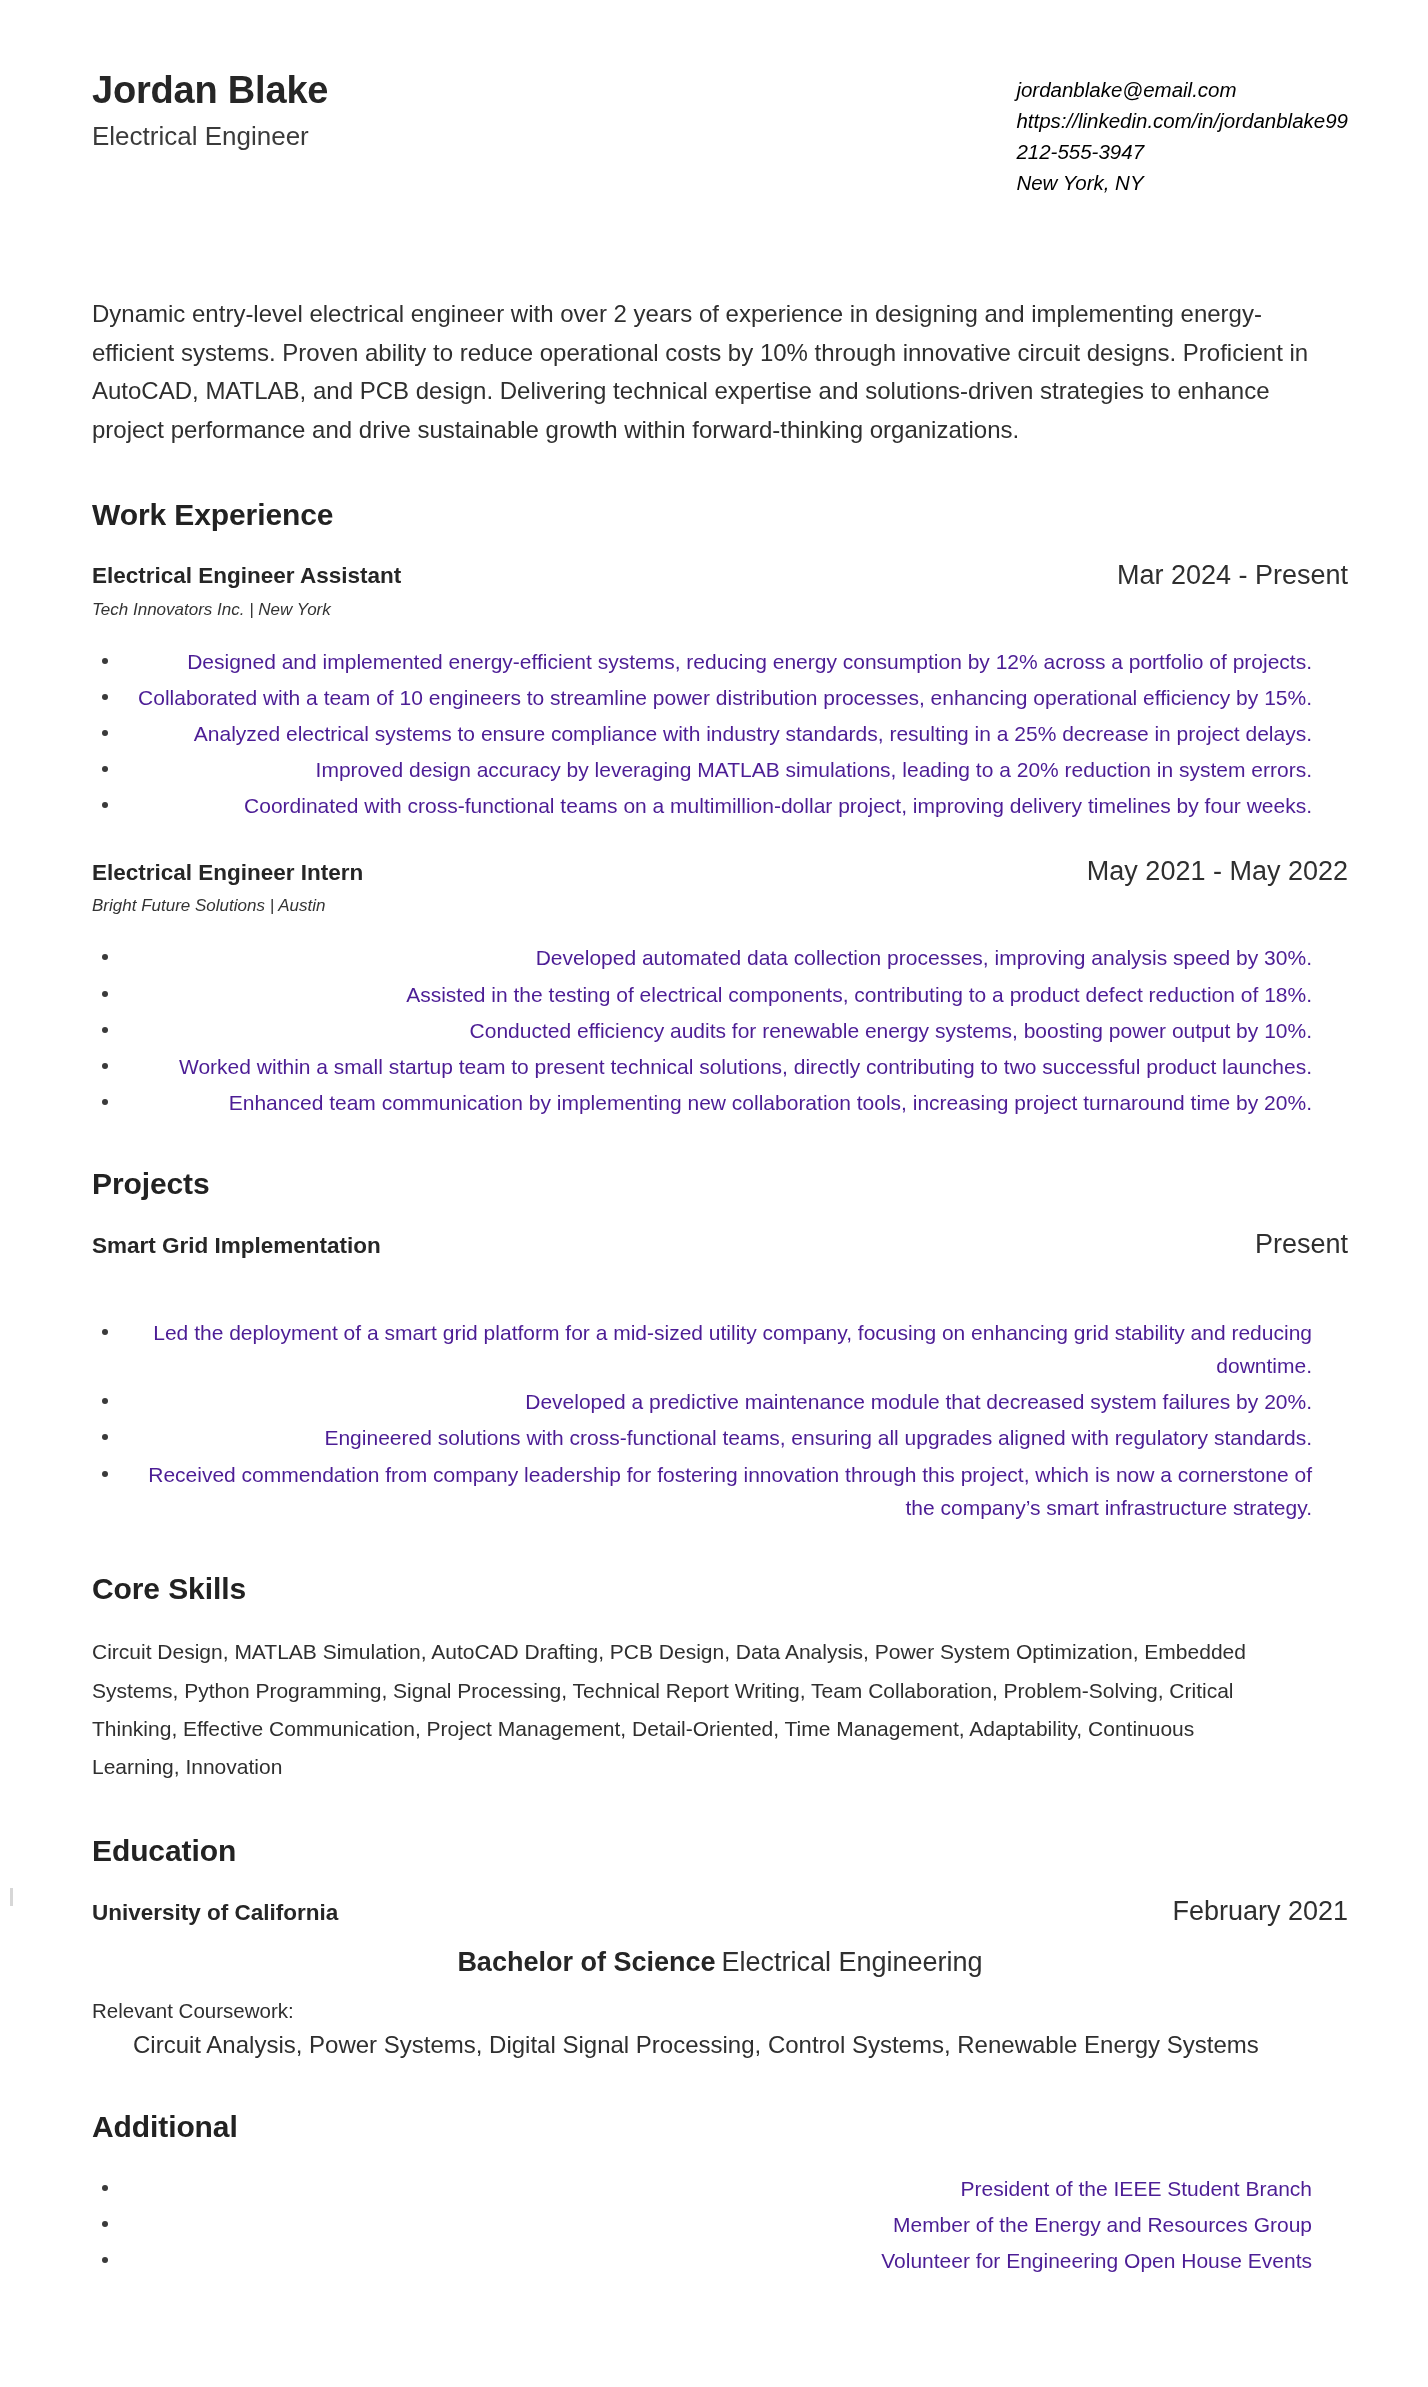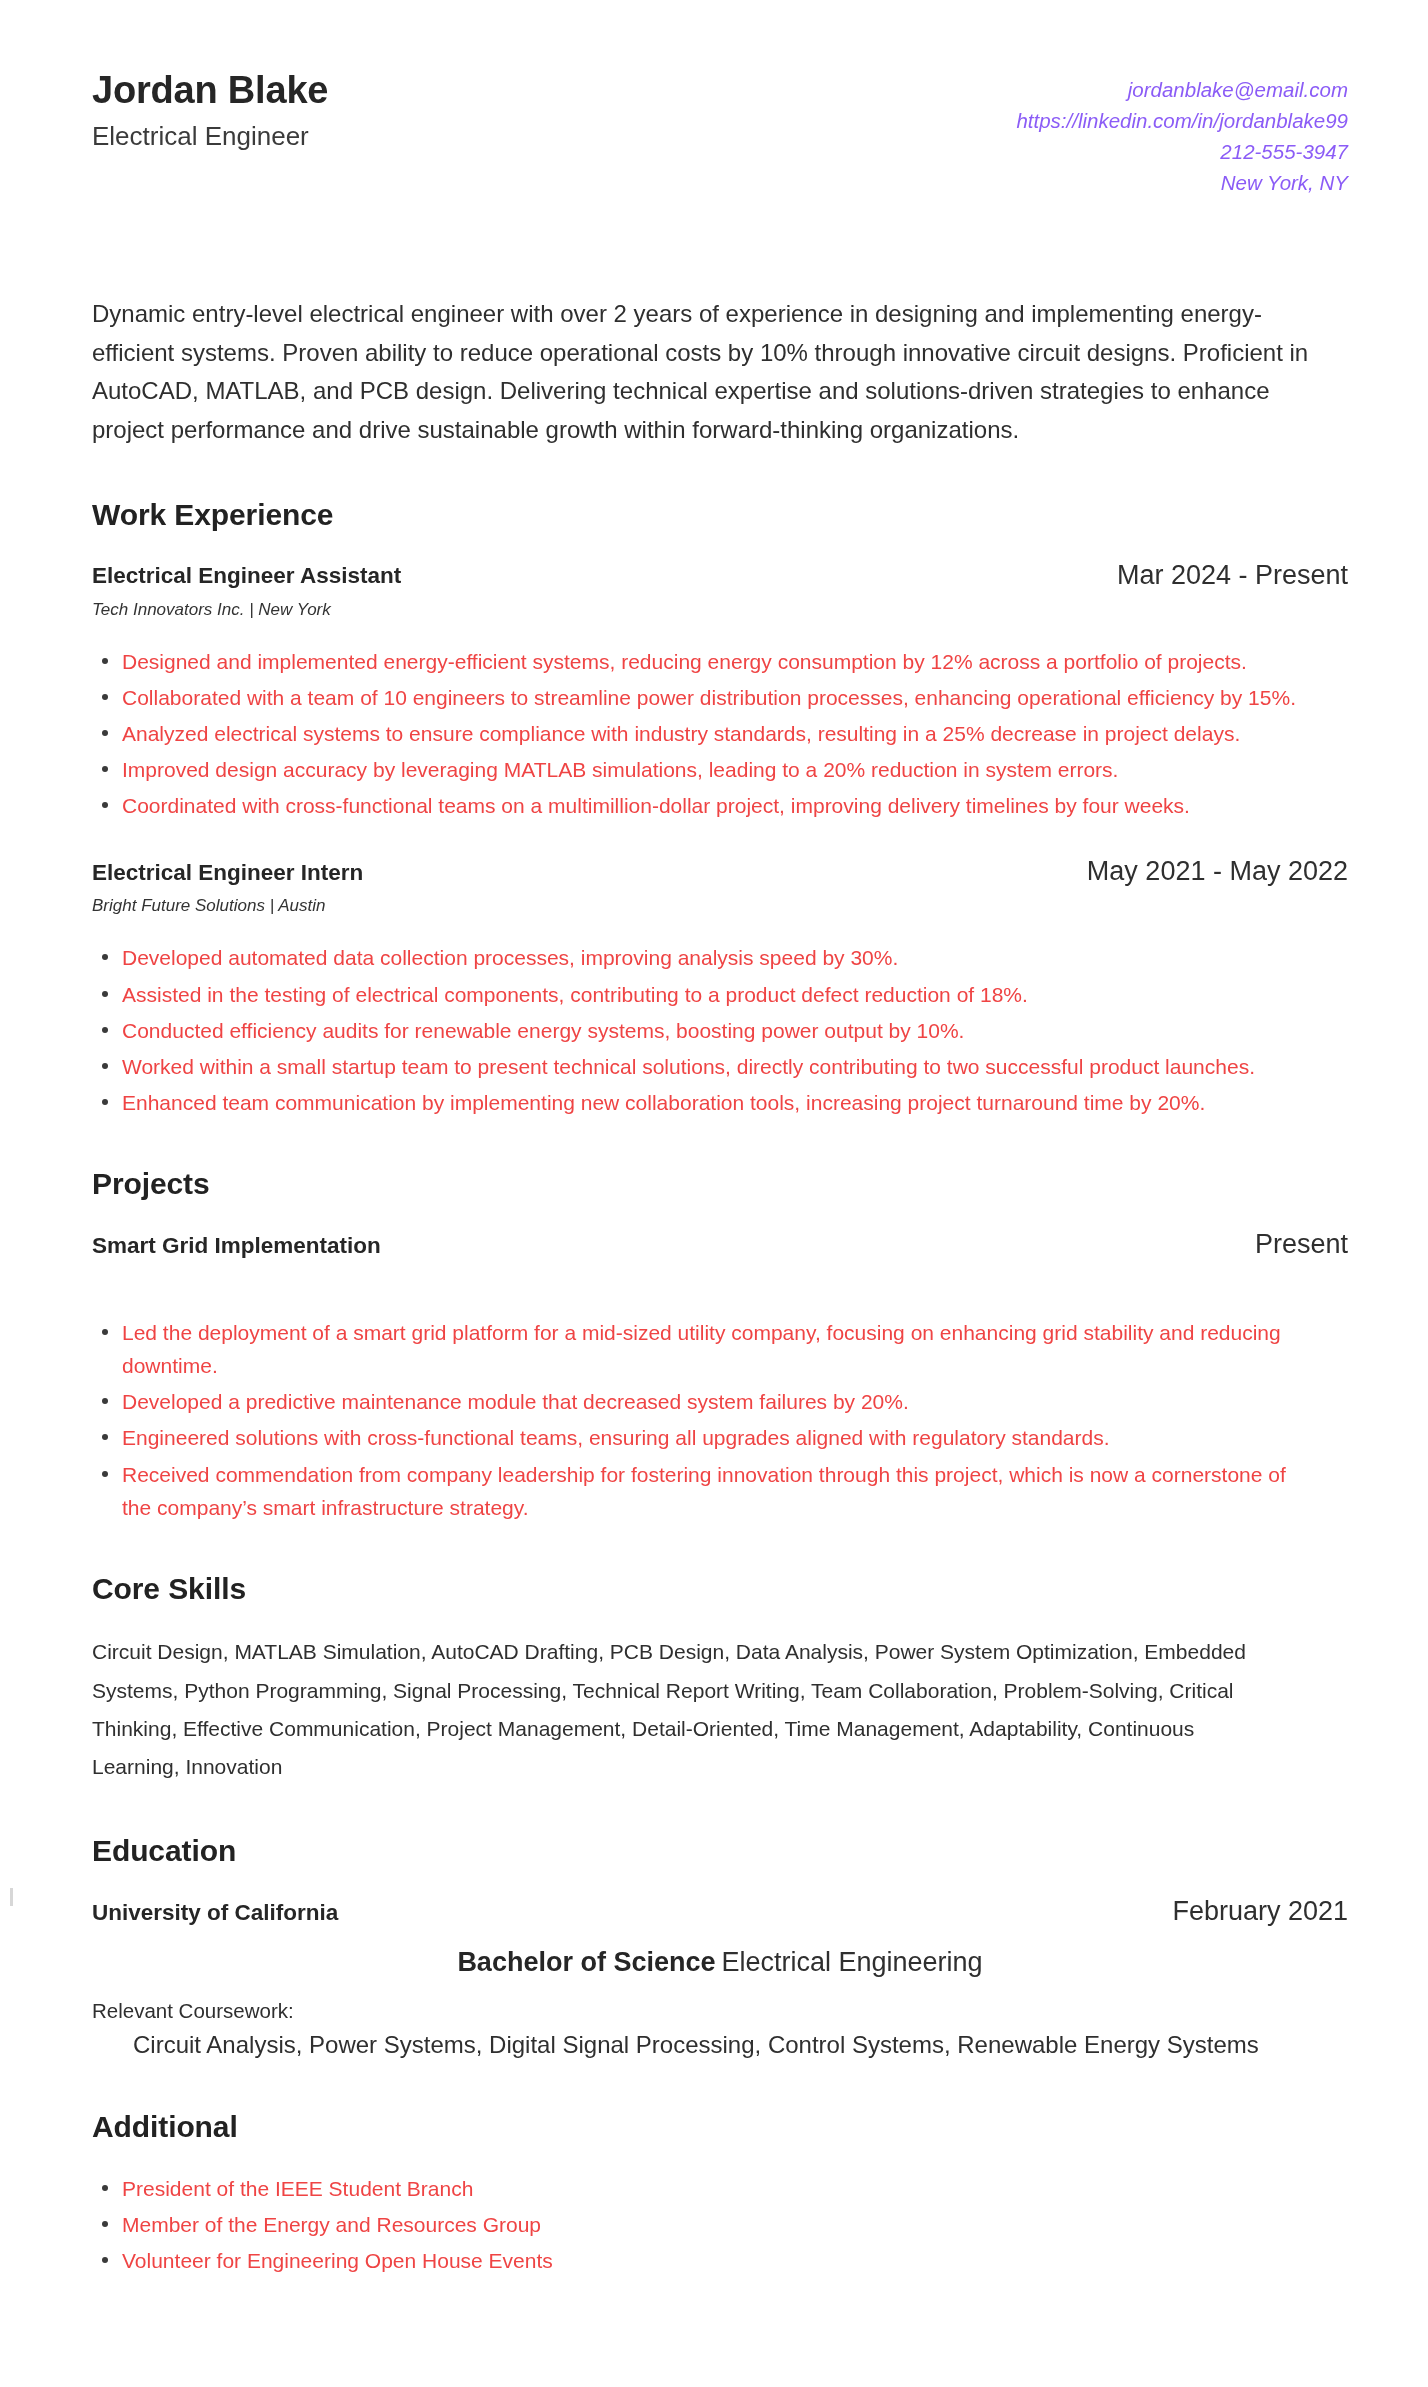--- a/index.html
+++ b/index.html
@@ -41,25 +41,25 @@
     margin: 0;
   }
   .job-title {
     font-size: 26px;
     font-weight: 400;
     color: #3b3b3b;
     line-height: 1.35;
     margin-top: 6px;
   }
   .contact {
-    text-align: right;
+    text-align: left;
     font-style: italic;
     font-size: 20.5px;
     line-height: 1.52;
-    color: #8b5cf6;
+    color: #000000;
     padding-top: 8px;
     white-space: nowrap;
   }
   .contact div { margin: 0; }
 
   
   .summary {
     margin-top: 96px;
     font-size: 24px;
     line-height: 1.62;
@@ -113,23 +113,24 @@
   ul.bullets {
     list-style: none;
     margin: 18px 0 0 0;
     padding: 0;
   }
   ul.bullets li {
     position: relative;
     padding-left: 30px;
     font-size: 21px;
     line-height: 1.58;
-    color: #ef4444;
+    color: #4c1d95;
     margin-bottom: 3px;
     max-width: 1190px;
+    text-align: right;
   }
   ul.bullets li::before {
     content: "";
     position: absolute;
     left: 10px;
     top: 13px;
     width: 6px;
     height: 6px;
     border-radius: 50%;
     background: #3a3a3a;

